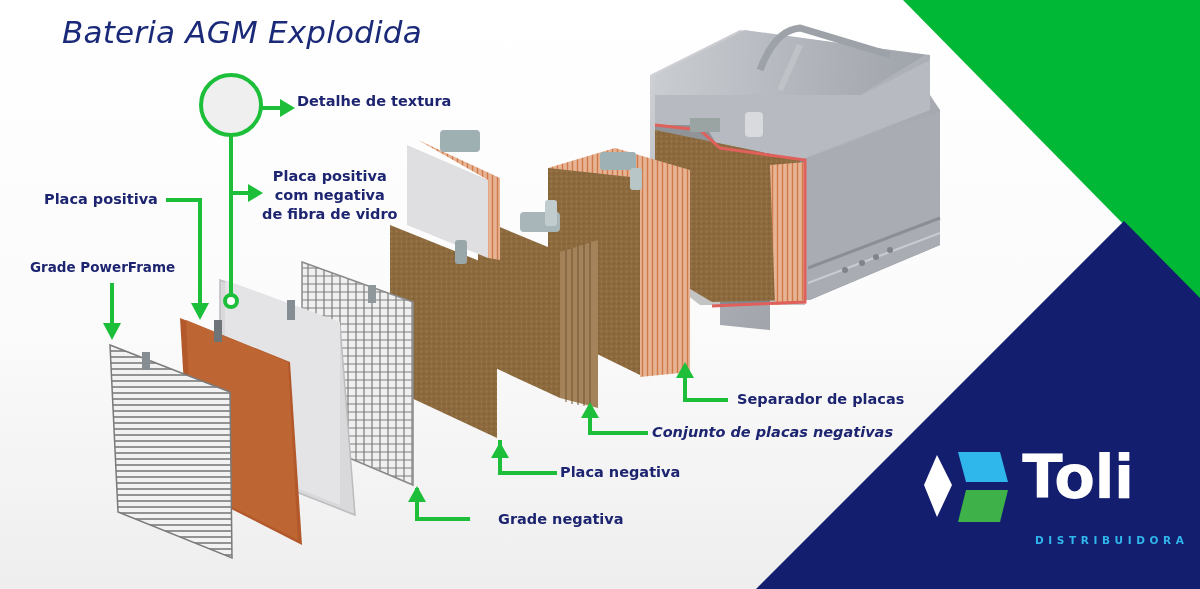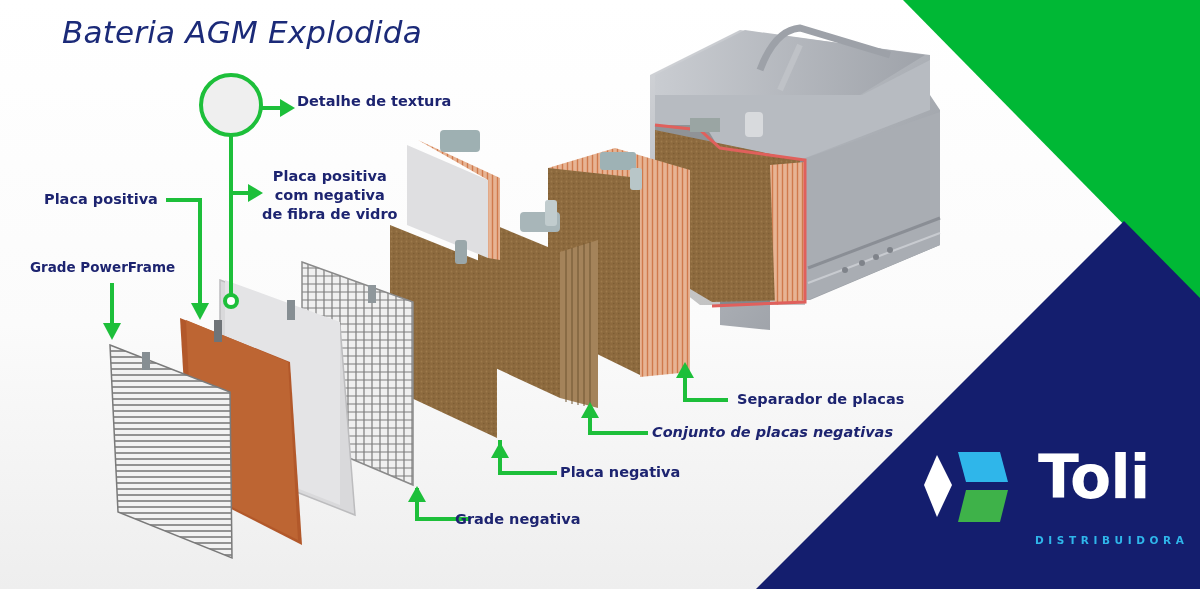--- a/index.html
+++ b/index.html
@@ -6,21 +6,21 @@
   body{width:1200px;height:589px;overflow:hidden;position:relative;
        background:linear-gradient(180deg,#ffffff 0%,#fbfbfb 55%,#eeeeee 100%);
        font-family:"DejaVu Sans","Liberation Sans",sans-serif;}
   .abs{position:absolute;}
   svg.layer{position:absolute;left:0;top:0;}
   .title{left:62px;top:14px;font-size:31px;font-style:italic;color:#1b2a78;
          font-family:"DejaVu Sans",sans-serif;letter-spacing:0.2px;white-space:nowrap;text-align:center;}
   .lbl{color:#1d2470;font-weight:bold;font-size:14.5px;line-height:19px;white-space:nowrap;}
   .lbl.c{text-align:center;}
   .logo-word{left:1022px;top:447px;font-size:60px;font-weight:bold;color:#ffffff;
-             letter-spacing:-1px;line-height:60px;font-family:"DejaVu Sans",sans-serif;margin-left:16px;}
+             letter-spacing:-1px;line-height:60px;font-family:"DejaVu Sans",sans-serif;}
   .logo-sub{left:1035px;top:534px;font-size:10.5px;font-weight:bold;color:#2fb6ea;
             letter-spacing:4.6px;font-family:"DejaVu Sans",sans-serif;}
 </style>
 </head>
 <body>
 
 <svg class="layer" width="1200" height="589">
   <polygon points="903,0 1200,0 1200,302" fill="#00b835"></polygon>
   <polygon points="1124,221 1200,298 1200,589 756,589" fill="#141e6e"></polygon>
 </svg>
@@ -175,21 +175,21 @@
   <div>Placa positiva</div>
   <div>com negativa</div>
   <div>de fibra de vidro</div>
 </div>
 
 <div class="abs lbl" style="left:44px;top:190px;">Placa positiva</div>
 <div class="abs lbl" style="left:30px;top:258px;font-size:13.5px;">Grade PowerFrame</div>
 <div class="abs lbl" style="left:737px;top:390px;text-align:right;">Separador de placas</div>
 <div class="abs lbl" style="left:652px;top:423px;font-style:italic;">Conjunto de placas negativas</div>
 <div class="abs lbl" style="left:560px;top:463px;">Placa negativa</div>
-<div class="abs lbl" style="left:455px;top:510px;">Grade negativa</div>
+<div class="abs lbl" style="left:498px;top:510px;">Grade negativa</div>
 
 <div class="abs" style="left:922px;top:452px;width:90px;height:74px;">
   <svg width="90" height="74">
     <polygon points="15,3 30,33 15,65 2,33" fill="#ffffff"></polygon>
     <polygon points="36,0 78,0 86,30 44,30" fill="#2fb6ea"></polygon>
     <polygon points="44,38 86,38 78,70 36,70" fill="#3eb249"></polygon>
   </svg>
 </div>
 <div class="abs logo-word">Toli</div>
 <div class="abs logo-sub">DISTRIBUIDORA</div>

